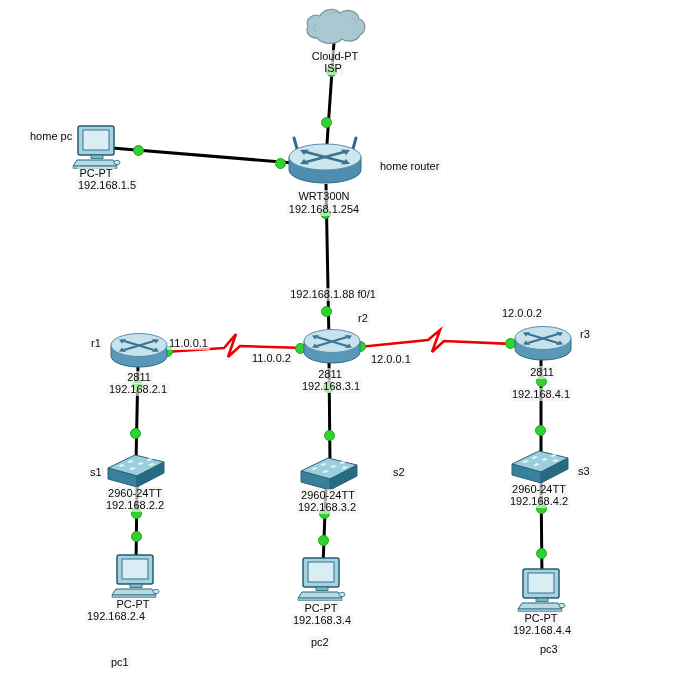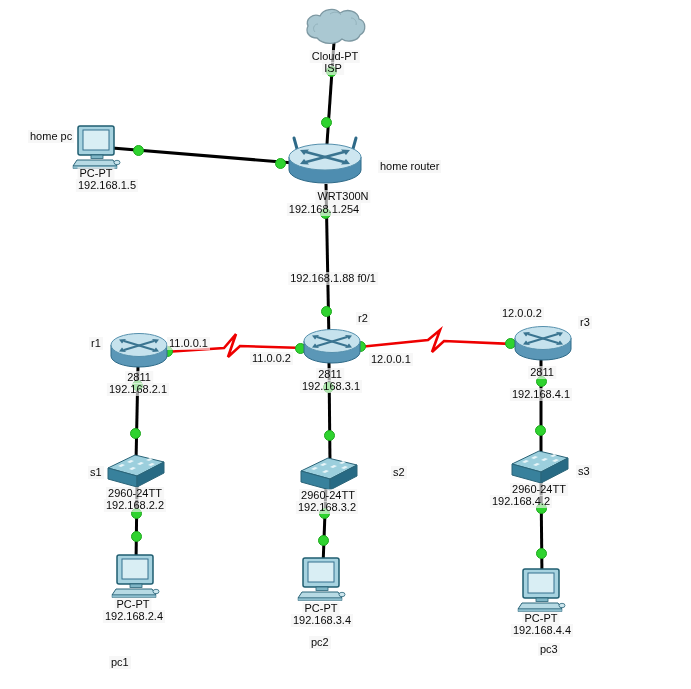--- a/index.html
+++ b/index.html
@@ -227,58 +227,58 @@
   </div>
 
   <div class="label c" style="left:335px;top:50px">Cloud-PT</div>
   <div class="label c" style="left:333px;top:62px">ISP</div>
 
   <div class="label" style="left:28px;top:130px">home pc</div>
   <div class="label c" style="left:96px;top:167px">PC-PT</div>
   <div class="label c" style="left:107px;top:179px">192.168.1.5</div>
 
   <div class="label" style="left:378px;top:160px">home router</div>
-  <div class="label c" style="left:343px;top:190px">WRT300N</div>
+  <div class="label c" style="left:324px;top:190px">WRT300N</div>
   <div class="label c" style="left:324px;top:203px">192.168.1.254</div>
 
   <div class="label" style="left:89px;top:337px">r1</div>
   <div class="label c" style="left:139px;top:371px">2811</div>
   <div class="label c" style="left:138px;top:383px">192.168.2.1</div>
 
   <div class="label" style="left:356px;top:312px">r2</div>
   <div class="label c" style="left:330px;top:368px">2811</div>
   <div class="label c" style="left:331px;top:380px">192.168.3.1</div>
 
-  <div class="label" style="left:578px;top:316px">r3</div>
+  <div class="label" style="left:578px;top:328px">r3</div>
   <div class="label c" style="left:542px;top:366px">2811</div>
   <div class="label c" style="left:541px;top:388px">192.168.4.1</div>
 
   <div class="label" style="left:88px;top:466px">s1</div>
   <div class="label c" style="left:135px;top:487px">2960-24TT</div>
   <div class="label c" style="left:135px;top:499px">192.168.2.2</div>
 
   <div class="label" style="left:391px;top:466px">s2</div>
   <div class="label c" style="left:328px;top:489px">2960-24TT</div>
   <div class="label c" style="left:327px;top:501px">192.168.3.2</div>
 
   <div class="label" style="left:576px;top:465px">s3</div>
   <div class="label c" style="left:539px;top:483px">2960-24TT</div>
-  <div class="label c" style="left:521px;top:495px">192.168.4.2</div>
+  <div class="label c" style="left:539px;top:495px">192.168.4.2</div>
 
   <div class="label c" style="left:133px;top:598px">PC-PT</div>
-  <div class="label c" style="left:134px;top:610px">192.168.2.4</div>
+  <div class="label c" style="left:116px;top:610px">192.168.2.4</div>
   <div class="label" style="left:109px;top:656px">pc1</div>
 
   <div class="label c" style="left:321px;top:602px">PC-PT</div>
   <div class="label c" style="left:322px;top:614px">192.168.3.4</div>
   <div class="label" style="left:309px;top:636px">pc2</div>
 
   <div class="label c" style="left:541px;top:612px">PC-PT</div>
   <div class="label c" style="left:542px;top:624px">192.168.4.4</div>
   <div class="label" style="left:538px;top:643px">pc3</div>
 
-  <div class="label c" style="left:333px;top:272px">192.168.1.88 f0/1</div>
+  <div class="label c" style="left:333px;top:288px">192.168.1.88 f0/1</div>
   <div class="label" style="left:167px;top:337px">11.0.0.1</div>
   <div class="label" style="left:250px;top:352px">11.0.0.2</div>
   <div class="label" style="left:369px;top:353px">12.0.0.1</div>
   <div class="label" style="left:500px;top:307px">12.0.0.2</div>
 
 </div>
 
 </body></html>

